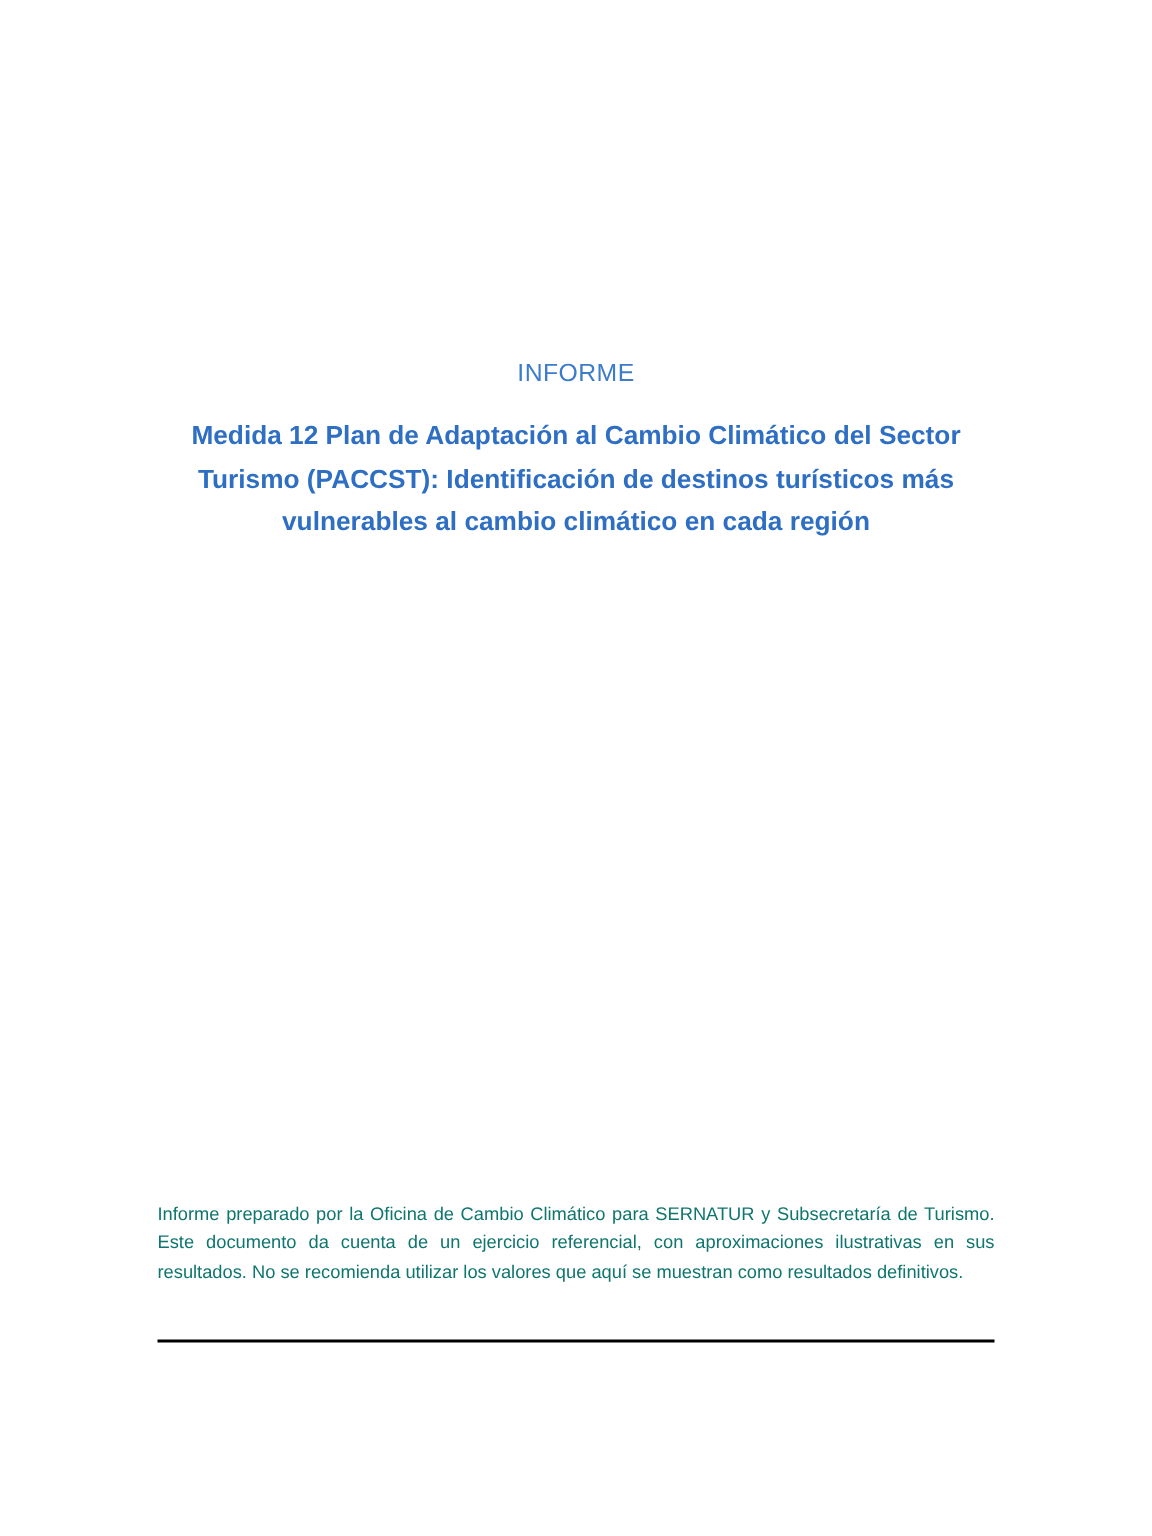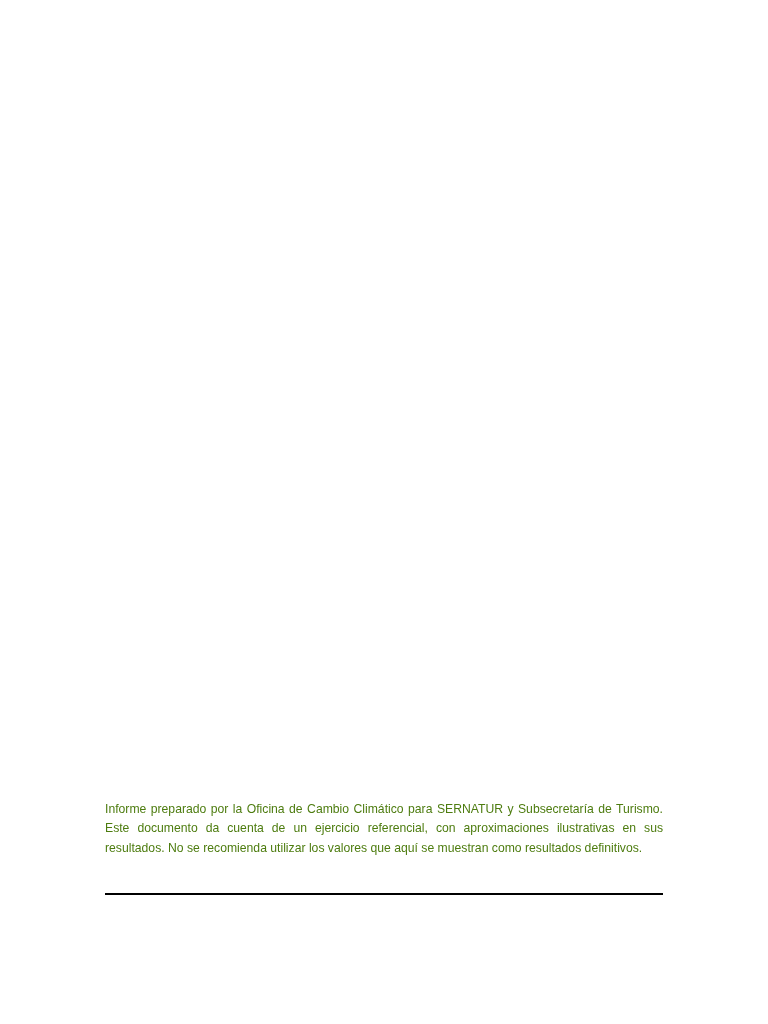--- a/index.html
+++ b/index.html
@@ -56,21 +56,21 @@
   }
 
   
   .footnote {
     position: absolute;
     top: 800px;
     left: 0;
     width: 558px;
     font-size: 12.2px;
     line-height: 1.58;
-    color: #4d7c0f;
+    color: #0f766e;
     text-align: justify;
     text-justify: inter-word;
   }
   .footnote p {
     margin: 0;
   }
 
   .rule {
     position: absolute;
     top: 893px;
@@ -79,20 +79,24 @@
     height: 0;
     border-top: 2.2px solid #000000;
   }
 </style>
 </head>
 <body>
 
 <div class="page">
   <div class="content">
 
+    <div class="title-block">
+      <div class="doc-kicker">INFORME</div>
+      <h1 class="doc-title">Medida 12 Plan de Adaptación al Cambio Climático del Sector Turismo (PACCST): Identificación de destinos turísticos más vulnerables al cambio climático en cada región</h1>
+    </div>
 
     <div class="footnote">
       <p>Informe preparado por la Oficina de Cambio Climático para SERNATUR y Subsecretaría de Turismo. Este documento da cuenta de un ejercicio referencial, con aproximaciones ilustrativas en sus resultados. No se recomienda utilizar los valores que aquí se muestran como resultados definitivos.</p>
     </div>
 
     <div class="rule"></div>
 
   </div>
 </div>
 

